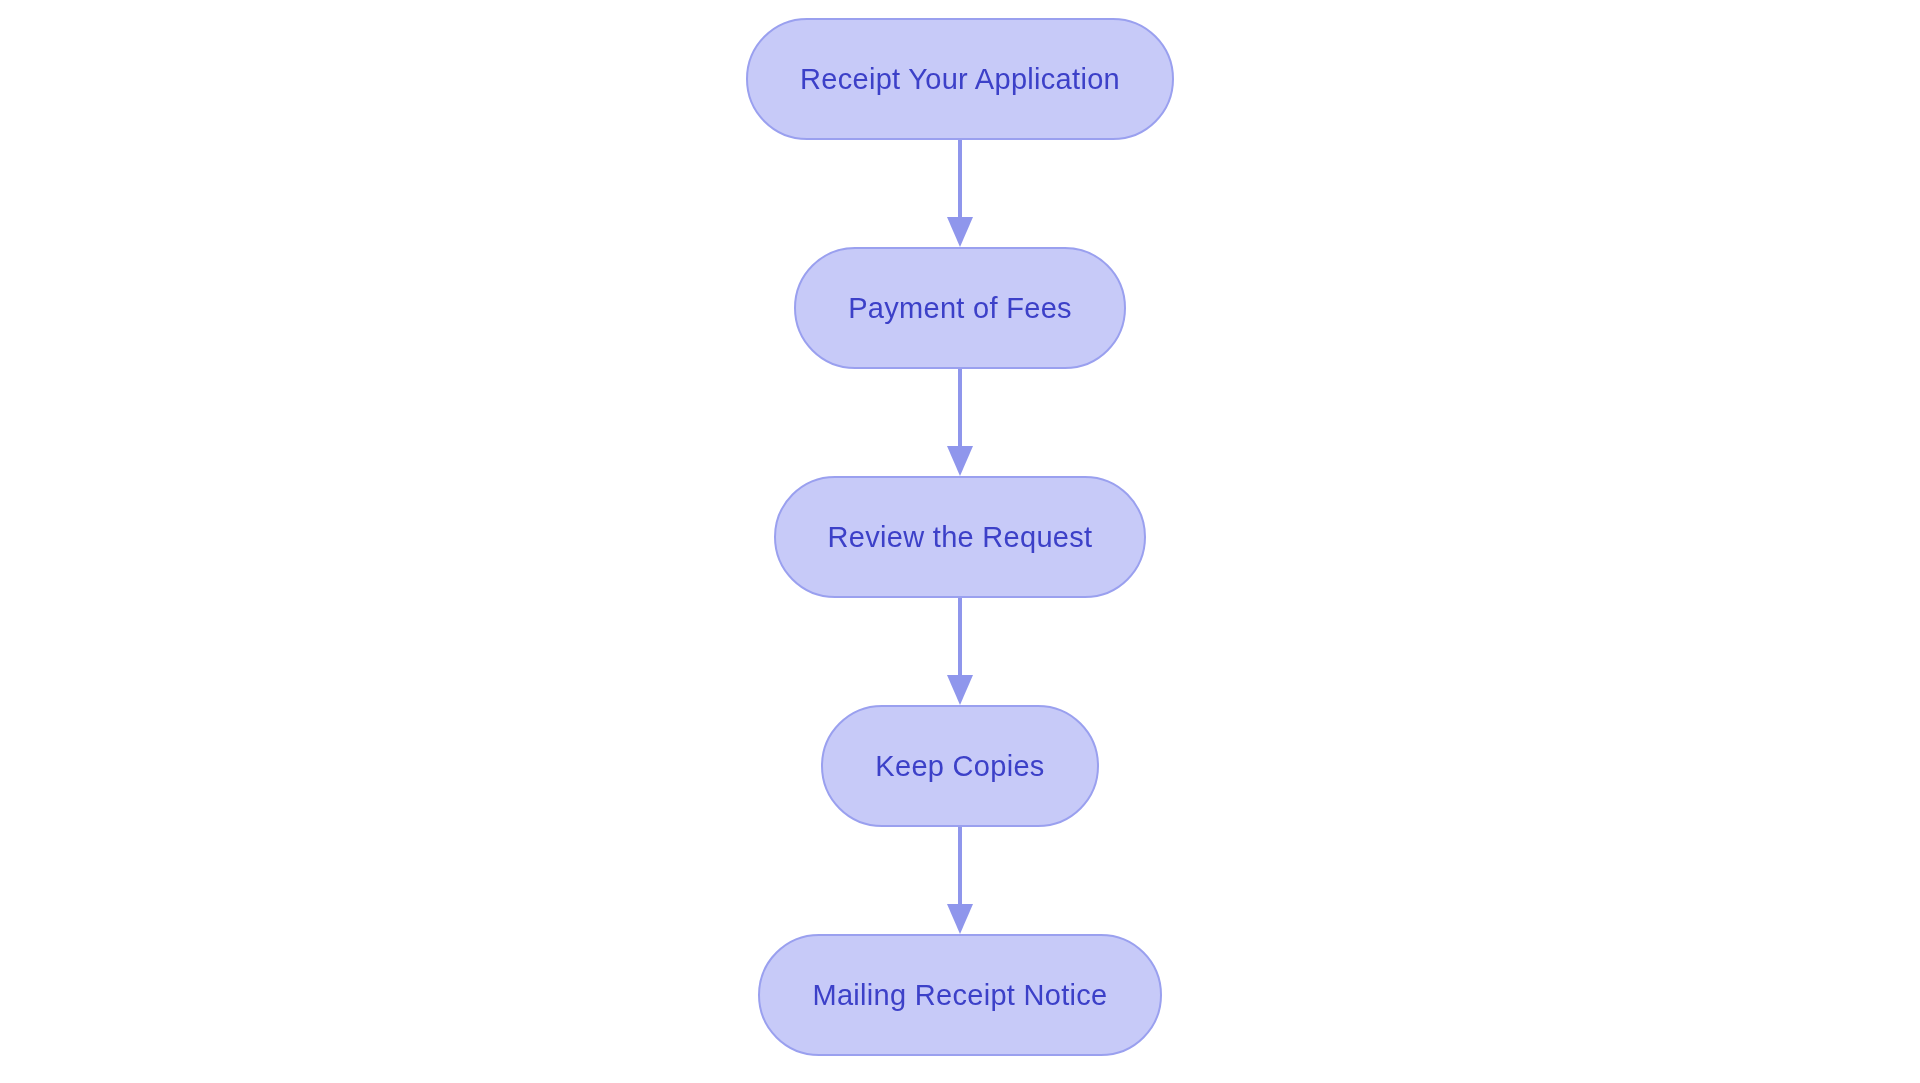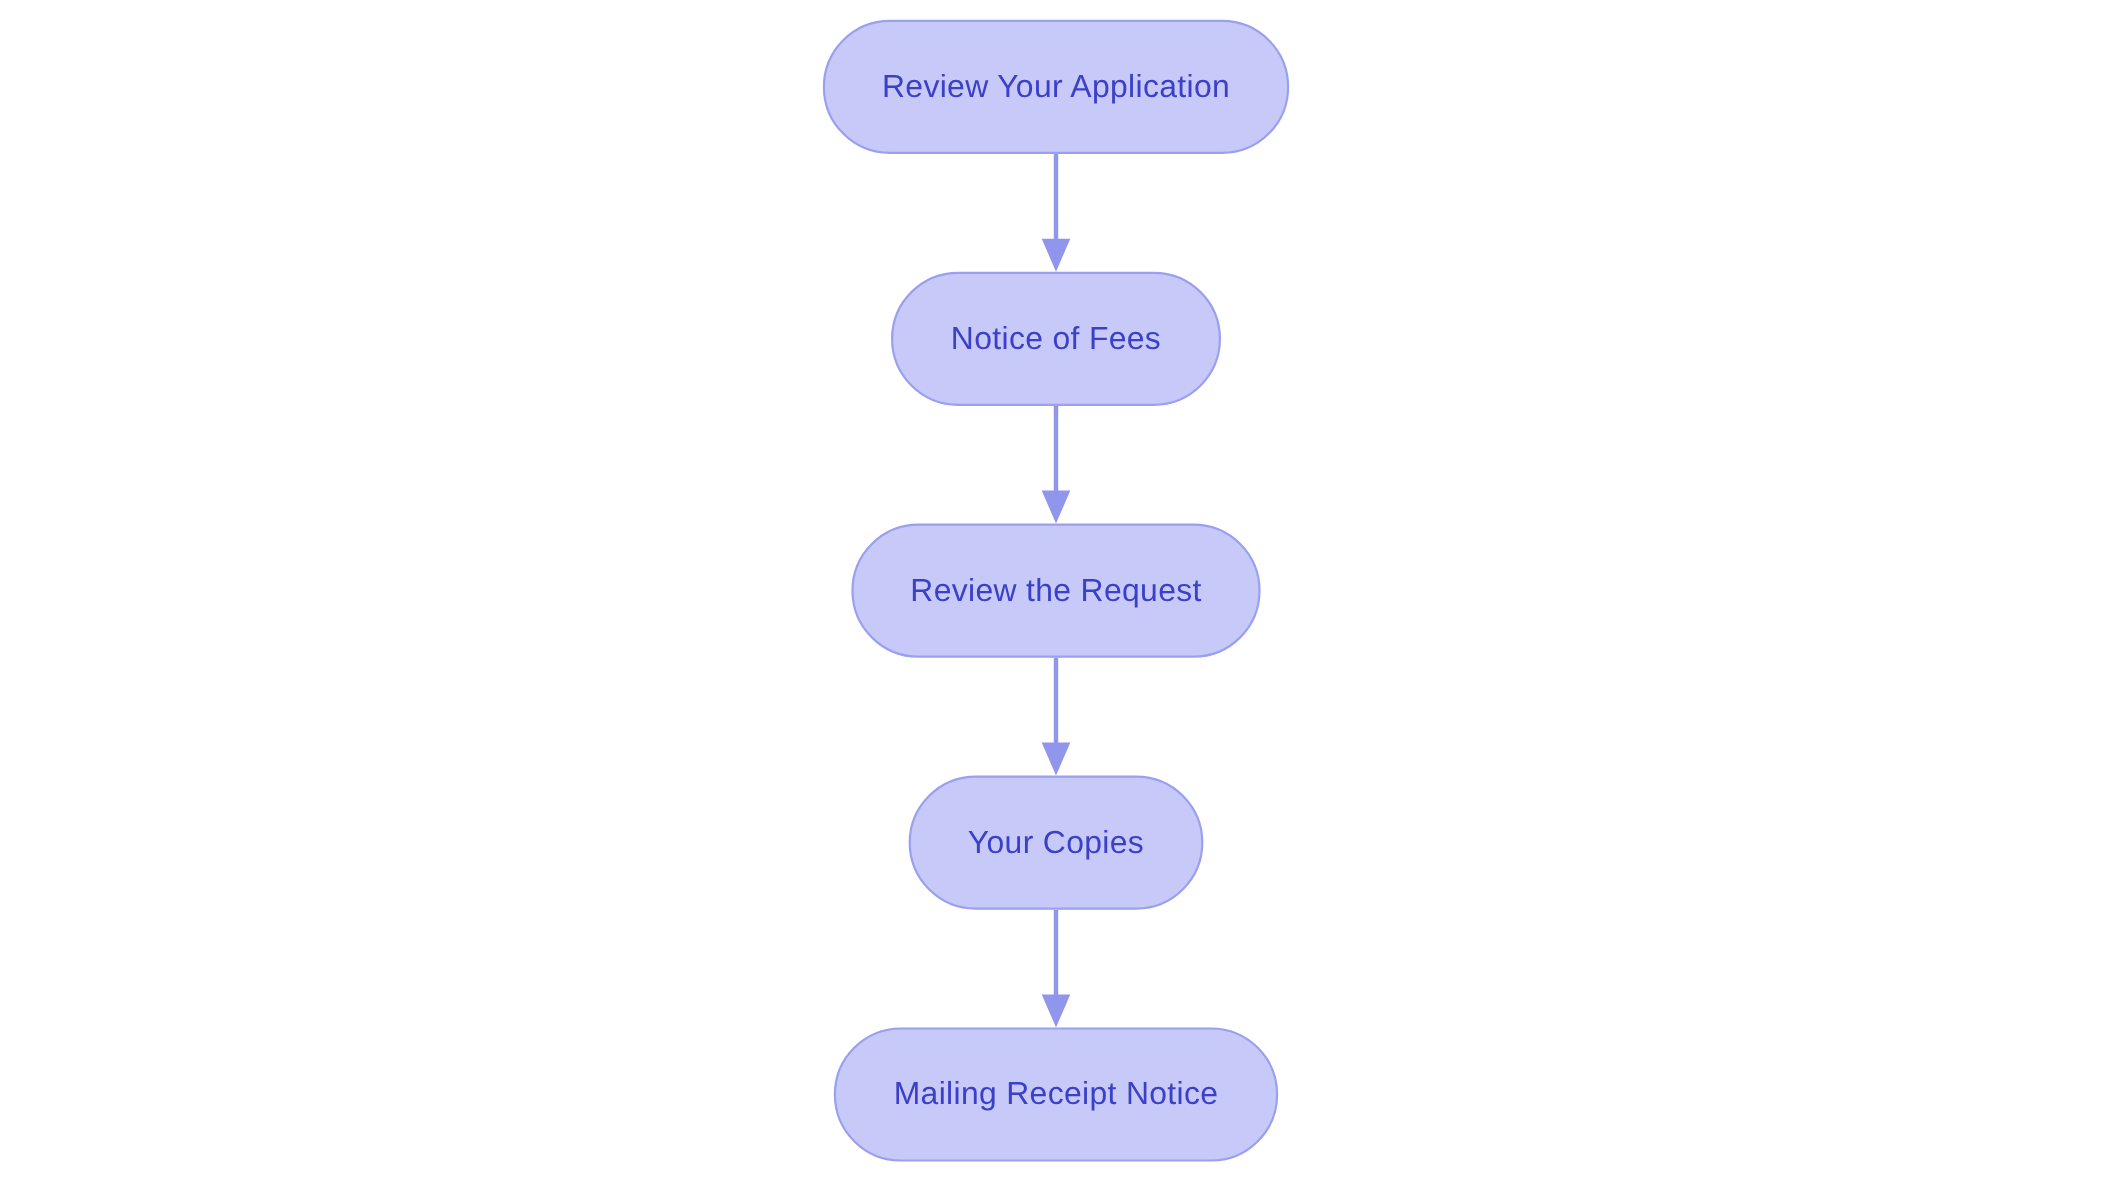--- a/index.html
+++ b/index.html
@@ -55,42 +55,42 @@
   }
   .flow-arrow polygon {
     fill: var(--arrow);
   }
 </style>
 </head>
 <body>
 
 <div class="canvas">
 
-  <div class="flow-node">Review Your Application</div>
+  <div class="flow-node">Receipt Your Application</div>
 
   <svg class="flow-arrow" viewBox="0 0 28 107">
     <line x1="14" y1="0" x2="14" y2="79"></line>
     <polygon points="1,77 27,77 14,107"></polygon>
   </svg>
 
-  <div class="flow-node">Notice of Fees</div>
+  <div class="flow-node">Payment of Fees</div>
 
   <svg class="flow-arrow" viewBox="0 0 28 107">
     <line x1="14" y1="0" x2="14" y2="79"></line>
     <polygon points="1,77 27,77 14,107"></polygon>
   </svg>
 
   <div class="flow-node">Review the Request</div>
 
   <svg class="flow-arrow" viewBox="0 0 28 107">
     <line x1="14" y1="0" x2="14" y2="79"></line>
     <polygon points="1,77 27,77 14,107"></polygon>
   </svg>
 
-  <div class="flow-node">Your Copies</div>
+  <div class="flow-node">Keep Copies</div>
 
   <svg class="flow-arrow" viewBox="0 0 28 107">
     <line x1="14" y1="0" x2="14" y2="79"></line>
     <polygon points="1,77 27,77 14,107"></polygon>
   </svg>
 
   <div class="flow-node">Mailing Receipt Notice</div>
 
 </div>
 

